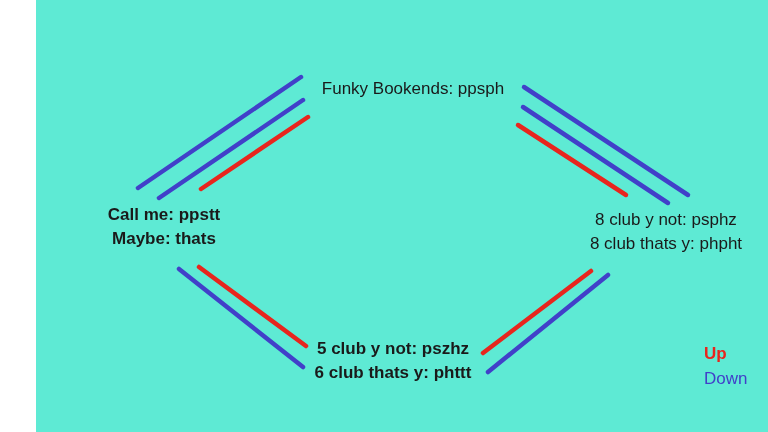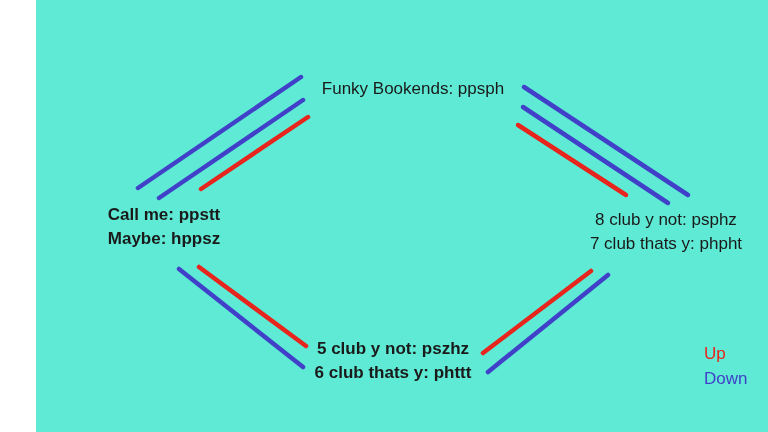--- a/index.html
+++ b/index.html
@@ -56,31 +56,31 @@
       <line x1="447" y1="353" x2="555" y2="271" stroke="#e8251d" stroke-width="4.5" stroke-linecap="round"></line>
       <line x1="452" y1="372" x2="572" y2="275" stroke="#4140c9" stroke-width="4.5" stroke-linecap="round"></line>
     </svg>
 
   <div class="node node-top" style="color: rgb(26, 26, 26);">
     <div>Funky Bookends: ppsph</div>
   </div>
 
   <div class="node node-left" style="color: rgb(26, 26, 26); font-weight: bold;">
     <div>Call me: ppstt</div>
-    <div>Maybe: hppsz</div>
+    <div>Maybe: thats</div>
   </div>
 
   <div class="node node-right" style="color: rgb(26, 26, 26);">
     <div>8 club y not: psphz</div>
-    <div>7 club thats y: phpht</div>
+    <div>8 club thats y: phpht</div>
   </div>
 
   <div class="node node-bottom" style="color: rgb(26, 26, 26);">
     <div>5 club y not: pszhz</div>
     <div>6 club thats y: phttt</div>
   </div>
 
   <div class="legend">
-    <div id="legend-up" style="color: rgb(232, 37, 29);">Up</div>
+    <div id="legend-up" style="color: rgb(232, 37, 29); font-weight: bold;">Up</div>
     <div id="legend-down" style="color: rgb(65, 64, 201);">Down</div>
   </div>
 
 </div>
 
 </body></html>

